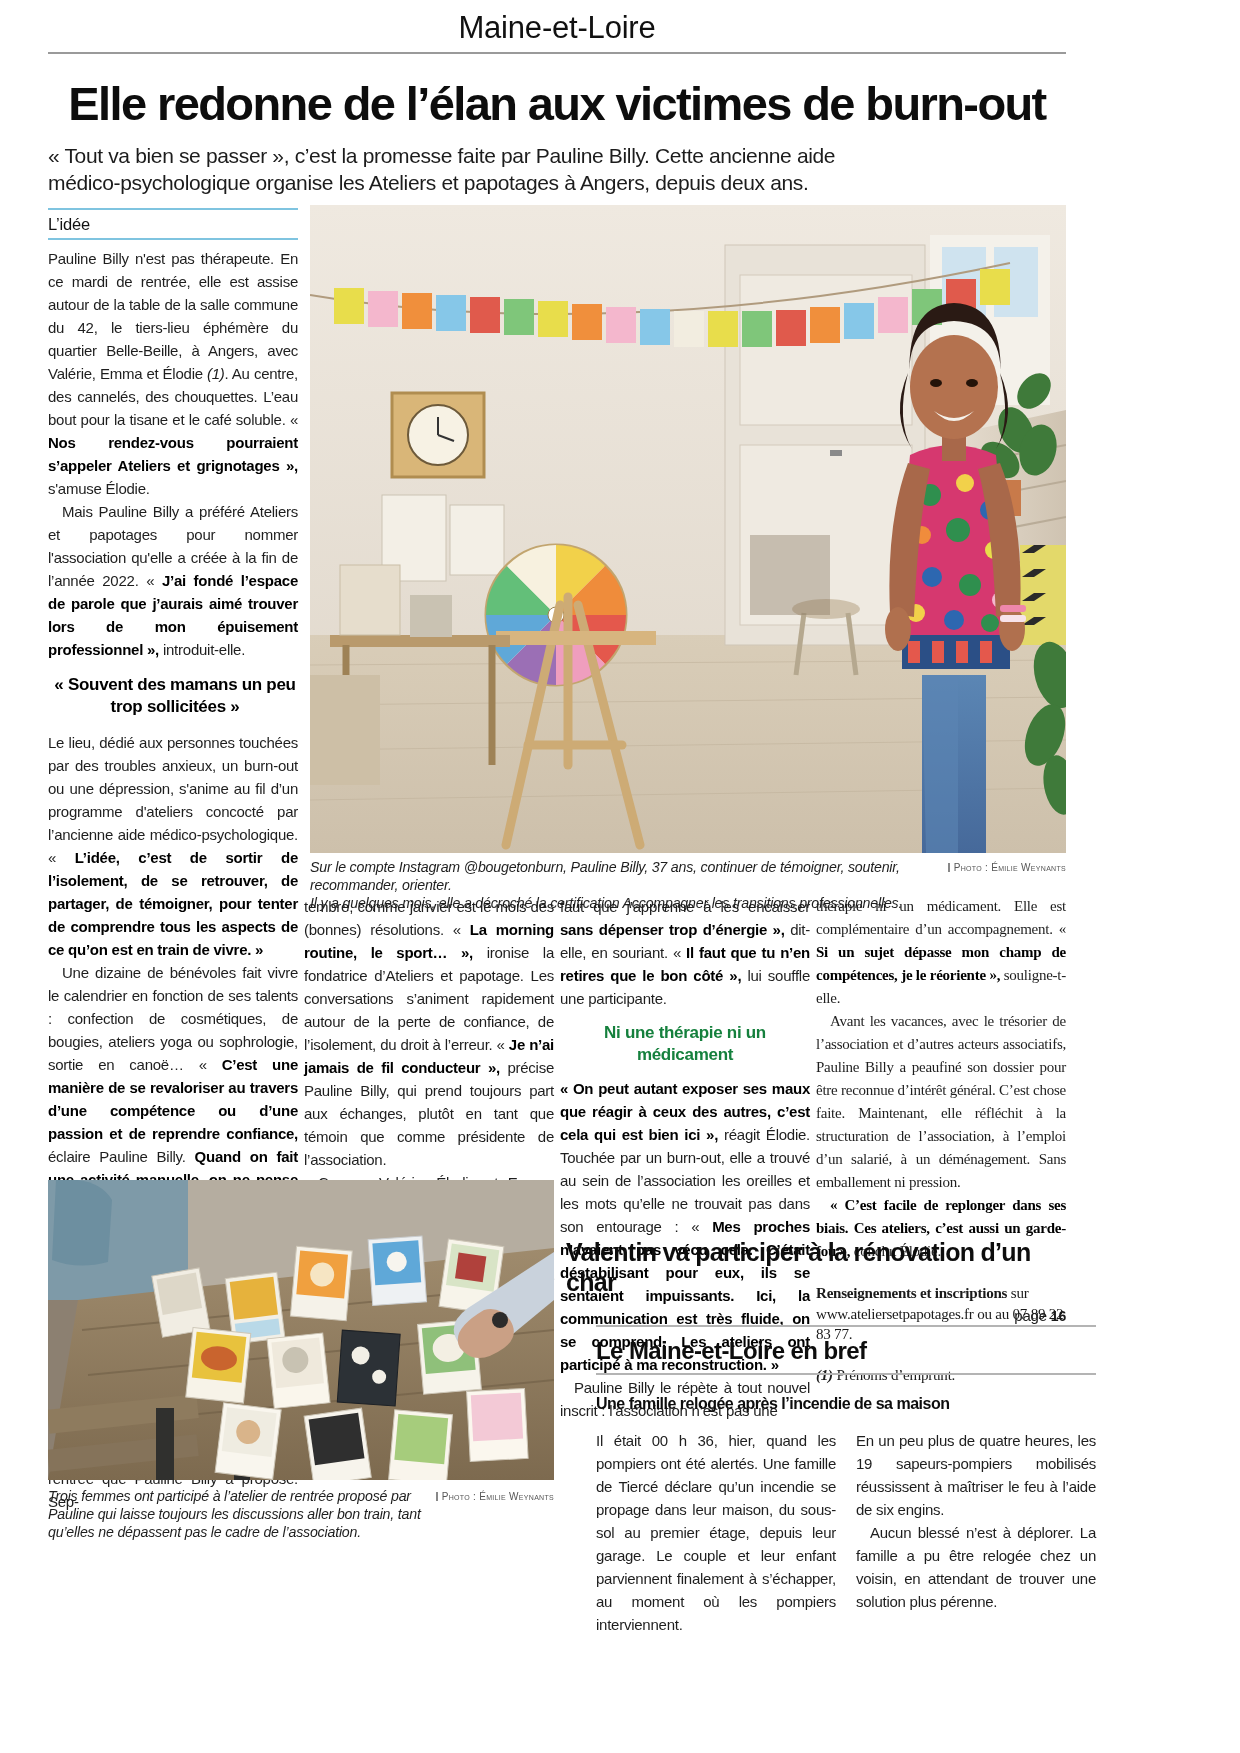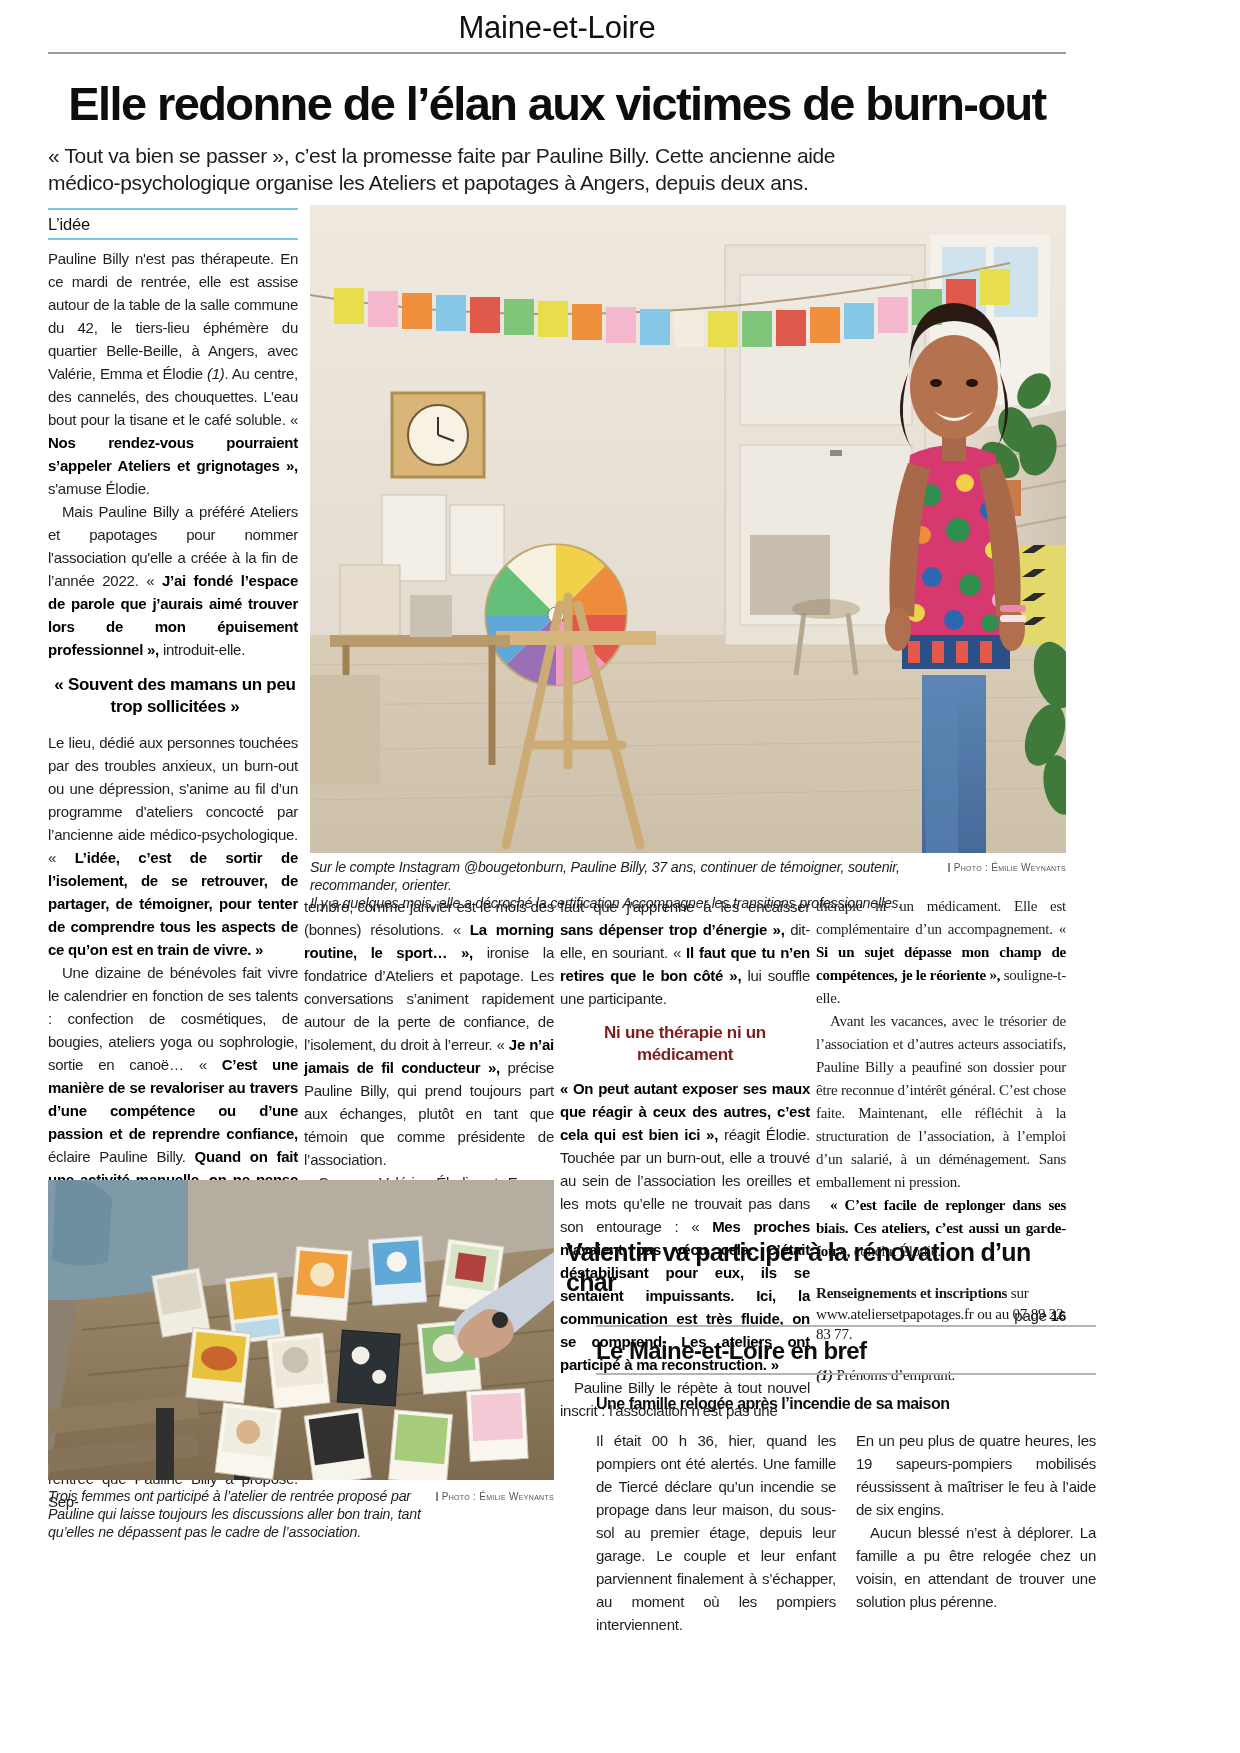--- a/index.html
+++ b/index.html
@@ -118,21 +118,21 @@
     margin: 13px 0 13px 4px;
     color: #000;
     letter-spacing: -0.3px;
   }
   .subhead {
     font-size: 17px;
     line-height: 22px;
     font-weight: 700;
     text-align: center;
     margin: 12px 0 11px 0;
-    color: #7f1d1d;
+    color: #15803d;
     letter-spacing: -0.3px;
   }
 
   
   .main-photo {
     position: absolute;
     left: 310px;
     top: 205px;
     width: 756px;
     height: 648px;

